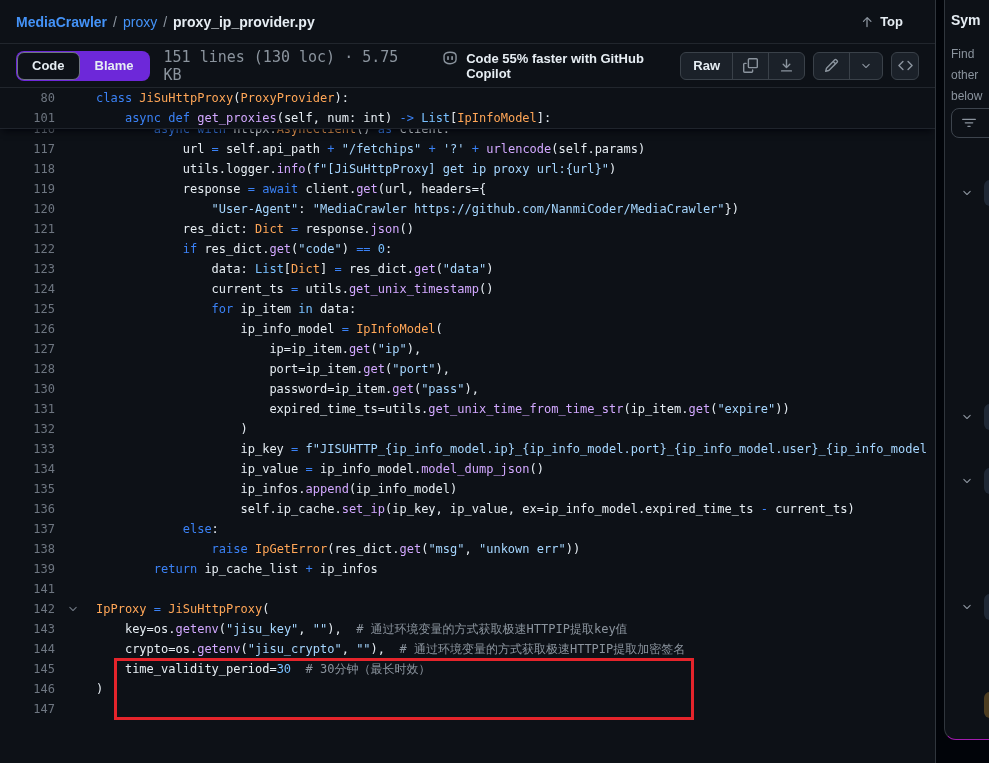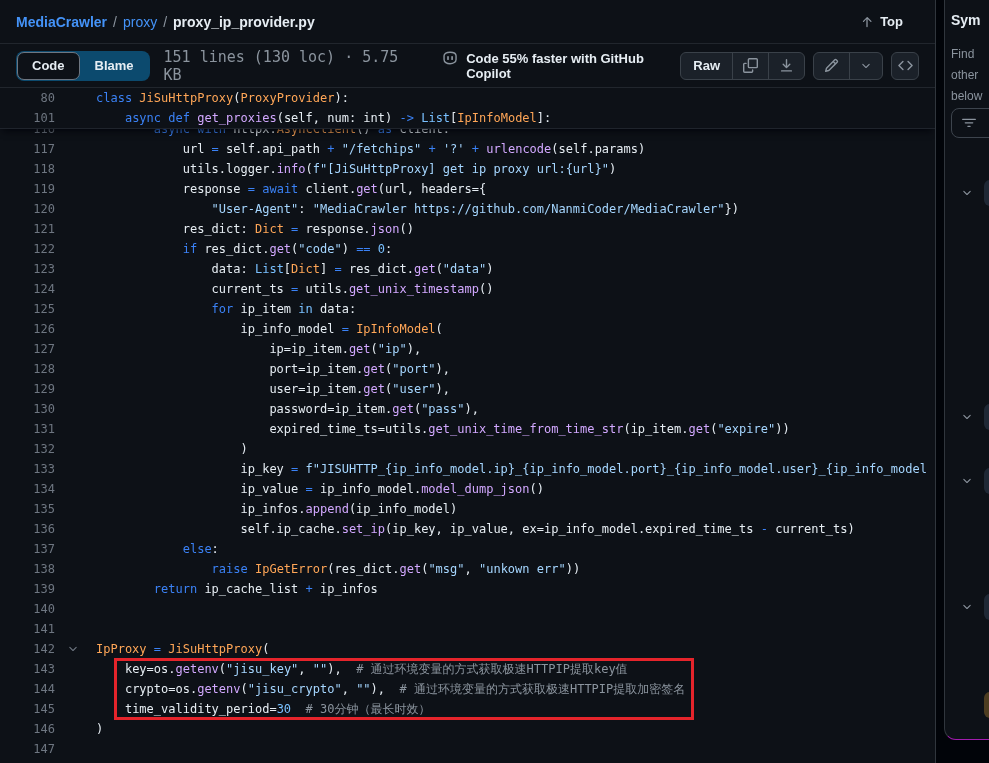--- a/index.html
+++ b/index.html
@@ -12,21 +12,21 @@
   .breadcrumb-bar { height:44px; display:flex; align-items:center; padding:0 32px 0 16px; border-bottom:1px solid #21262d; }
   .crumb { font-size:14px; text-decoration:none; }
   .crumb-link { color:#4493f8; cursor:pointer; }
   .crumb-repo { font-weight:600; }
   .crumb-sep { color:#8b949e; padding:0 6px; font-size:14px; }
   .crumb-file { color:#e6edf3; font-weight:600; }
   .top-link { margin-left:auto; display:flex; align-items:center; gap:6px; cursor:pointer; }
   .top-link span { font-size:13px; font-weight:600; color:#e6edf3; }
 
   .toolbar { height:44px; display:flex; align-items:center; padding:0 16px; border-bottom:1px solid #21262d; }
-  .seg { display:flex; align-items:center; background:#0c4a6e; border-radius:8px; padding:1px; height:30px; }
+  .seg { display:flex; align-items:center; background:#6d28d9; border-radius:8px; padding:1px; height:30px; }
   .seg-btn { height:28px; padding:0 14px; display:flex; align-items:center; font-size:13px; font-weight:600; color:#e6edf3; border-radius:7px; cursor:pointer; border:1px solid transparent; }
   .seg-btn.active { background:#0d1117; border:1px solid #6e7681; }
   .file-info { margin-left:14px; font-family:"DejaVu Sans Mono","Liberation Mono",monospace; font-size:15px; color:#8b949e; }
   .copilot { margin-left:30px; display:flex; align-items:flex-start; gap:8px; }
   .copilot span { font-size:13px; font-weight:600; color:#e6edf3; }
   .actions { margin-left:auto; display:flex; align-items:center; gap:8px; }
   .btn-group { display:flex; align-items:stretch; height:28px; border:1px solid #3a4149; border-radius:6px; background:#1b2129; overflow:hidden; }
   .btn-seg { display:flex; align-items:center; justify-content:center; padding:0 10px; cursor:pointer; }
   .btn-seg + .btn-seg { border-left:1px solid #3a4149; }
   .btn-seg.raw-label { font-size:13px; font-weight:600; color:#e6edf3; padding:0 12px; }
@@ -184,25 +184,20 @@
           <span class="ln">127</span>
           <span class="gutter"></span>
           <span class="code-text"><span>                        </span><span class="tk-pl">ip=ip_item.</span><span class="tk-fn">get</span><span class="tk-pl">(</span><span class="tk-s">"ip"</span><span class="tk-pl">),</span></span>
         </div>
         <div class="code-line">
           <span class="ln">128</span>
           <span class="gutter"></span>
           <span class="code-text"><span>                        </span><span class="tk-pl">port=ip_item.</span><span class="tk-fn">get</span><span class="tk-pl">(</span><span class="tk-s">"port"</span><span class="tk-pl">),</span></span>
         </div>
         <div class="code-line">
-          <span class="ln">129</span>
-          <span class="gutter"></span>
-          <span class="code-text"><span>                        </span><span class="tk-pl">user=ip_item.</span><span class="tk-fn">get</span><span class="tk-pl">(</span><span class="tk-s">"user"</span><span class="tk-pl">),</span></span>
-        </div>
-        <div class="code-line">
           <span class="ln">130</span>
           <span class="gutter"></span>
           <span class="code-text"><span>                        </span><span class="tk-pl">password=ip_item.</span><span class="tk-fn">get</span><span class="tk-pl">(</span><span class="tk-s">"pass"</span><span class="tk-pl">),</span></span>
         </div>
         <div class="code-line">
           <span class="ln">131</span>
           <span class="gutter"></span>
           <span class="code-text"><span>                        </span><span class="tk-pl">expired_time_ts=utils.</span><span class="tk-fn">get_unix_time_from_time_str</span><span class="tk-pl">(ip_item.</span><span class="tk-fn">get</span><span class="tk-pl">(</span><span class="tk-s">"expire"</span><span class="tk-pl">))</span></span>
         </div>
         <div class="code-line">
@@ -237,25 +232,20 @@
         </div>
         <div class="code-line">
           <span class="ln">138</span>
           <span class="gutter"></span>
           <span class="code-text"><span>                </span><span class="tk-k">raise</span><span class="tk-pl"> </span><span class="tk-ty">IpGetError</span><span class="tk-pl">(res_dict.</span><span class="tk-fn">get</span><span class="tk-pl">(</span><span class="tk-s">"msg"</span><span class="tk-pl">, </span><span class="tk-s">"unkown err"</span><span class="tk-pl">))</span></span>
         </div>
         <div class="code-line">
           <span class="ln">139</span>
           <span class="gutter"></span>
           <span class="code-text"><span>        </span><span class="tk-k">return</span><span class="tk-pl"> ip_cache_list </span><span class="tk-k">+</span><span class="tk-pl"> ip_infos</span></span>
-        </div>
-        <div class="code-line">
-          <span class="ln">140</span>
-          <span class="gutter"></span>
-          <span class="code-text"><span></span></span>
         </div>
         <div class="code-line">
           <span class="ln">141</span>
           <span class="gutter"></span>
           <span class="code-text"><span></span></span>
         </div>
         <div class="code-line">
           <span class="ln">142</span>
           <span class="gutter">
             <svg width="12" height="12" viewBox="0 0 16 16" fill="#6e7681">

